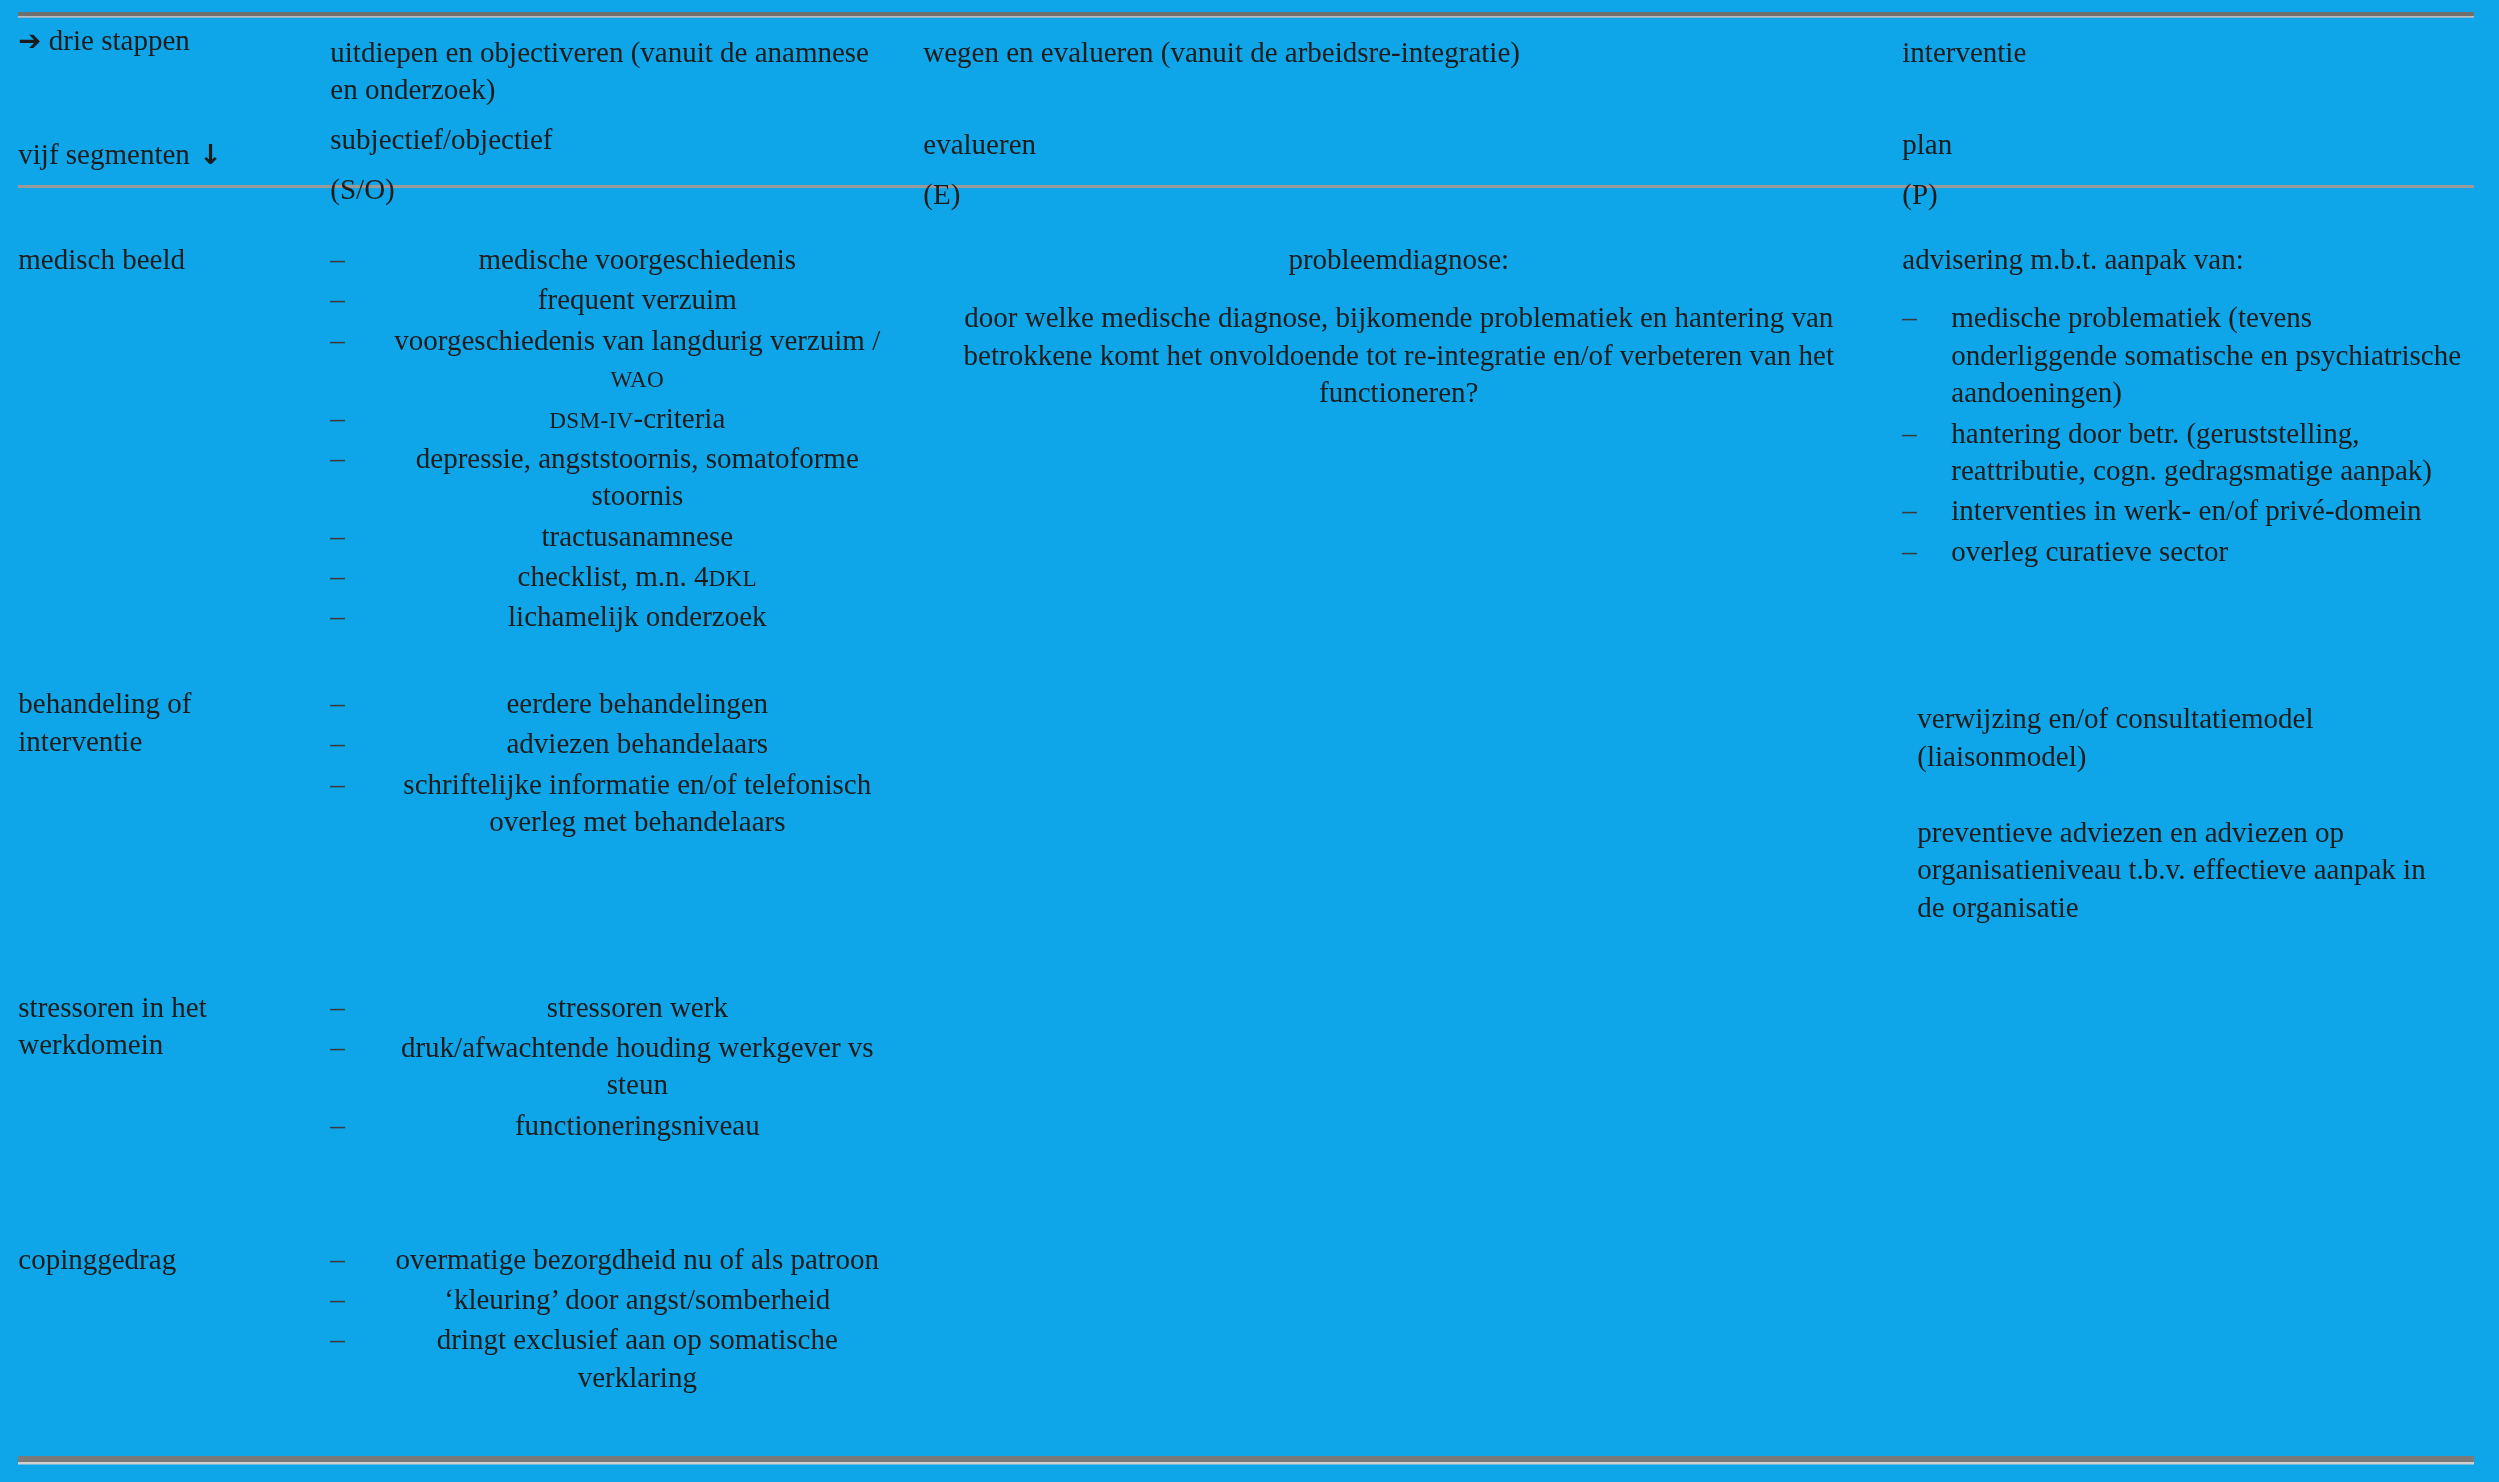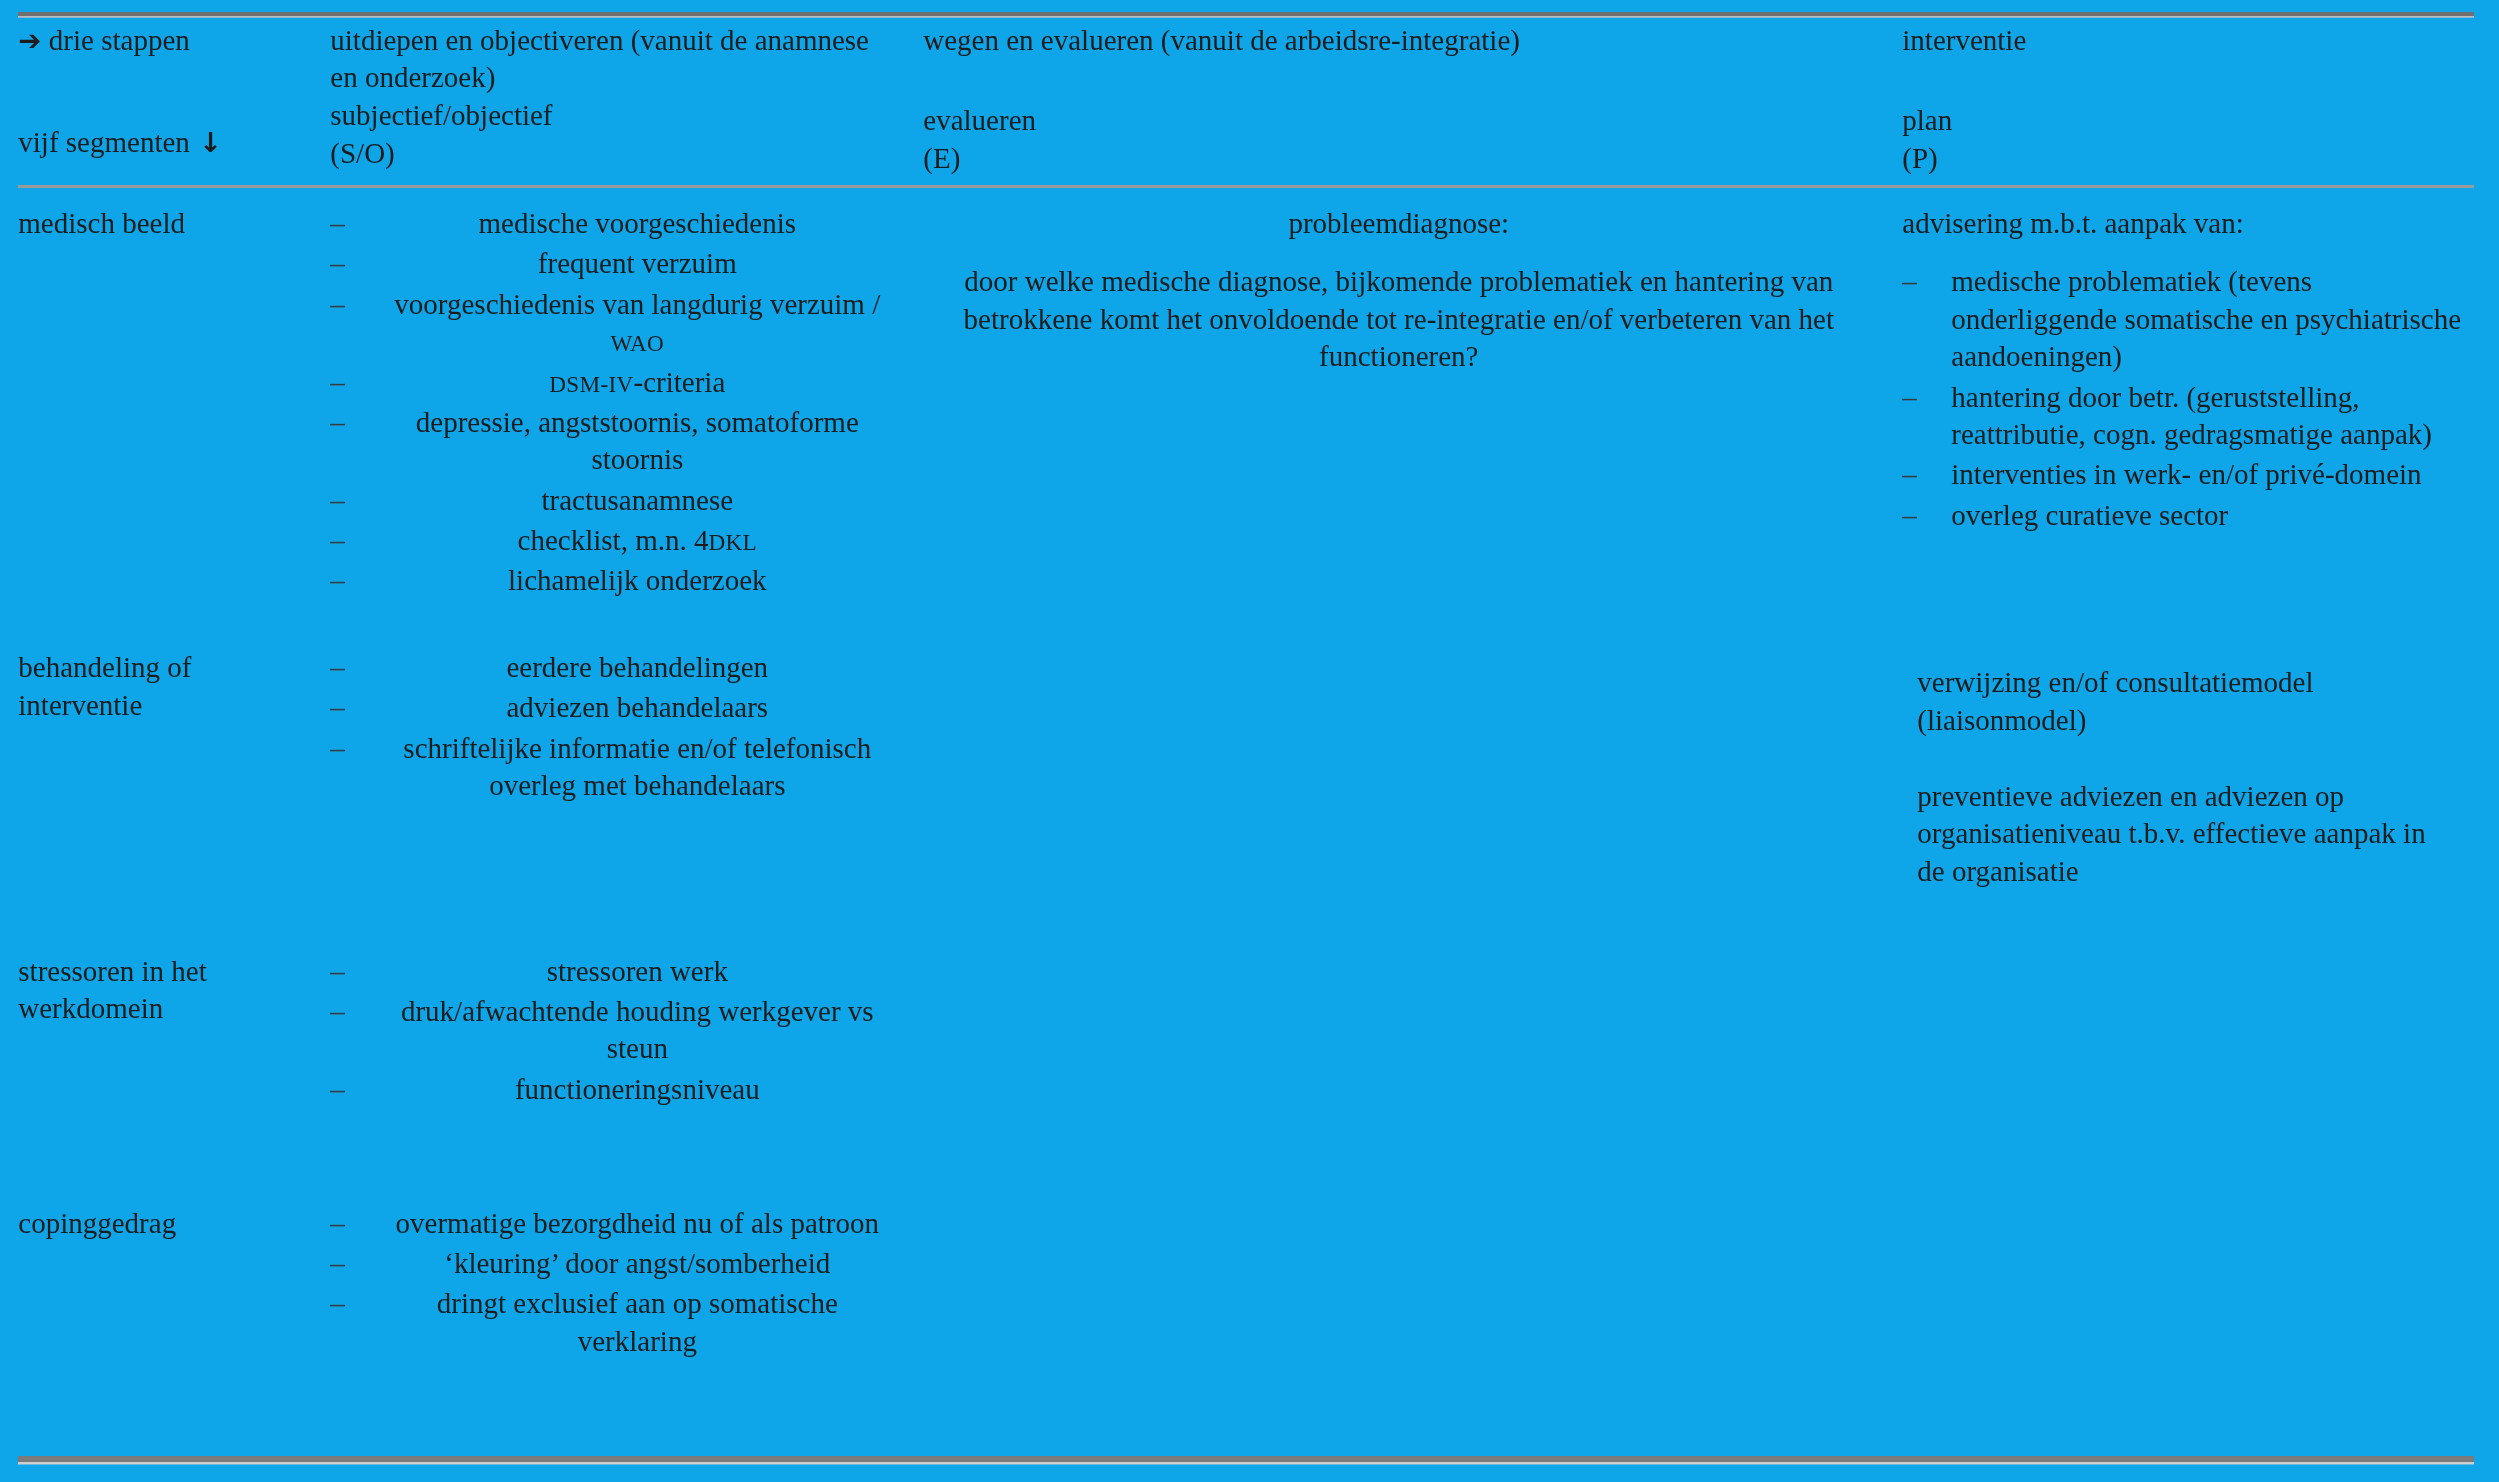--- a/index.html
+++ b/index.html
@@ -88,29 +88,30 @@
     font-weight: bold;
     font-size: 27.5px;
     margin-left: 9.2px;
     line-height: 1;
     display: inline-block;
   }
   .hdr-seg {
     display: block;
     white-space: nowrap;
     position: absolute;
-    bottom: 12px;
+    bottom: 0;
     left: 0;
   }
   .c1-header-wrap {
     position: relative;
     height: 152px;
   }
   .hdr-sub {
     display: block;
+    margin-top: 12px;
   }
   .hdr-spacer-1 { height: 43px; }
 
   
   .row-label {
     padding-right: 15px !important;
   }
   .cell-pad { padding-right: 28px !important; text-align: center; }
 
   ul.dash {

